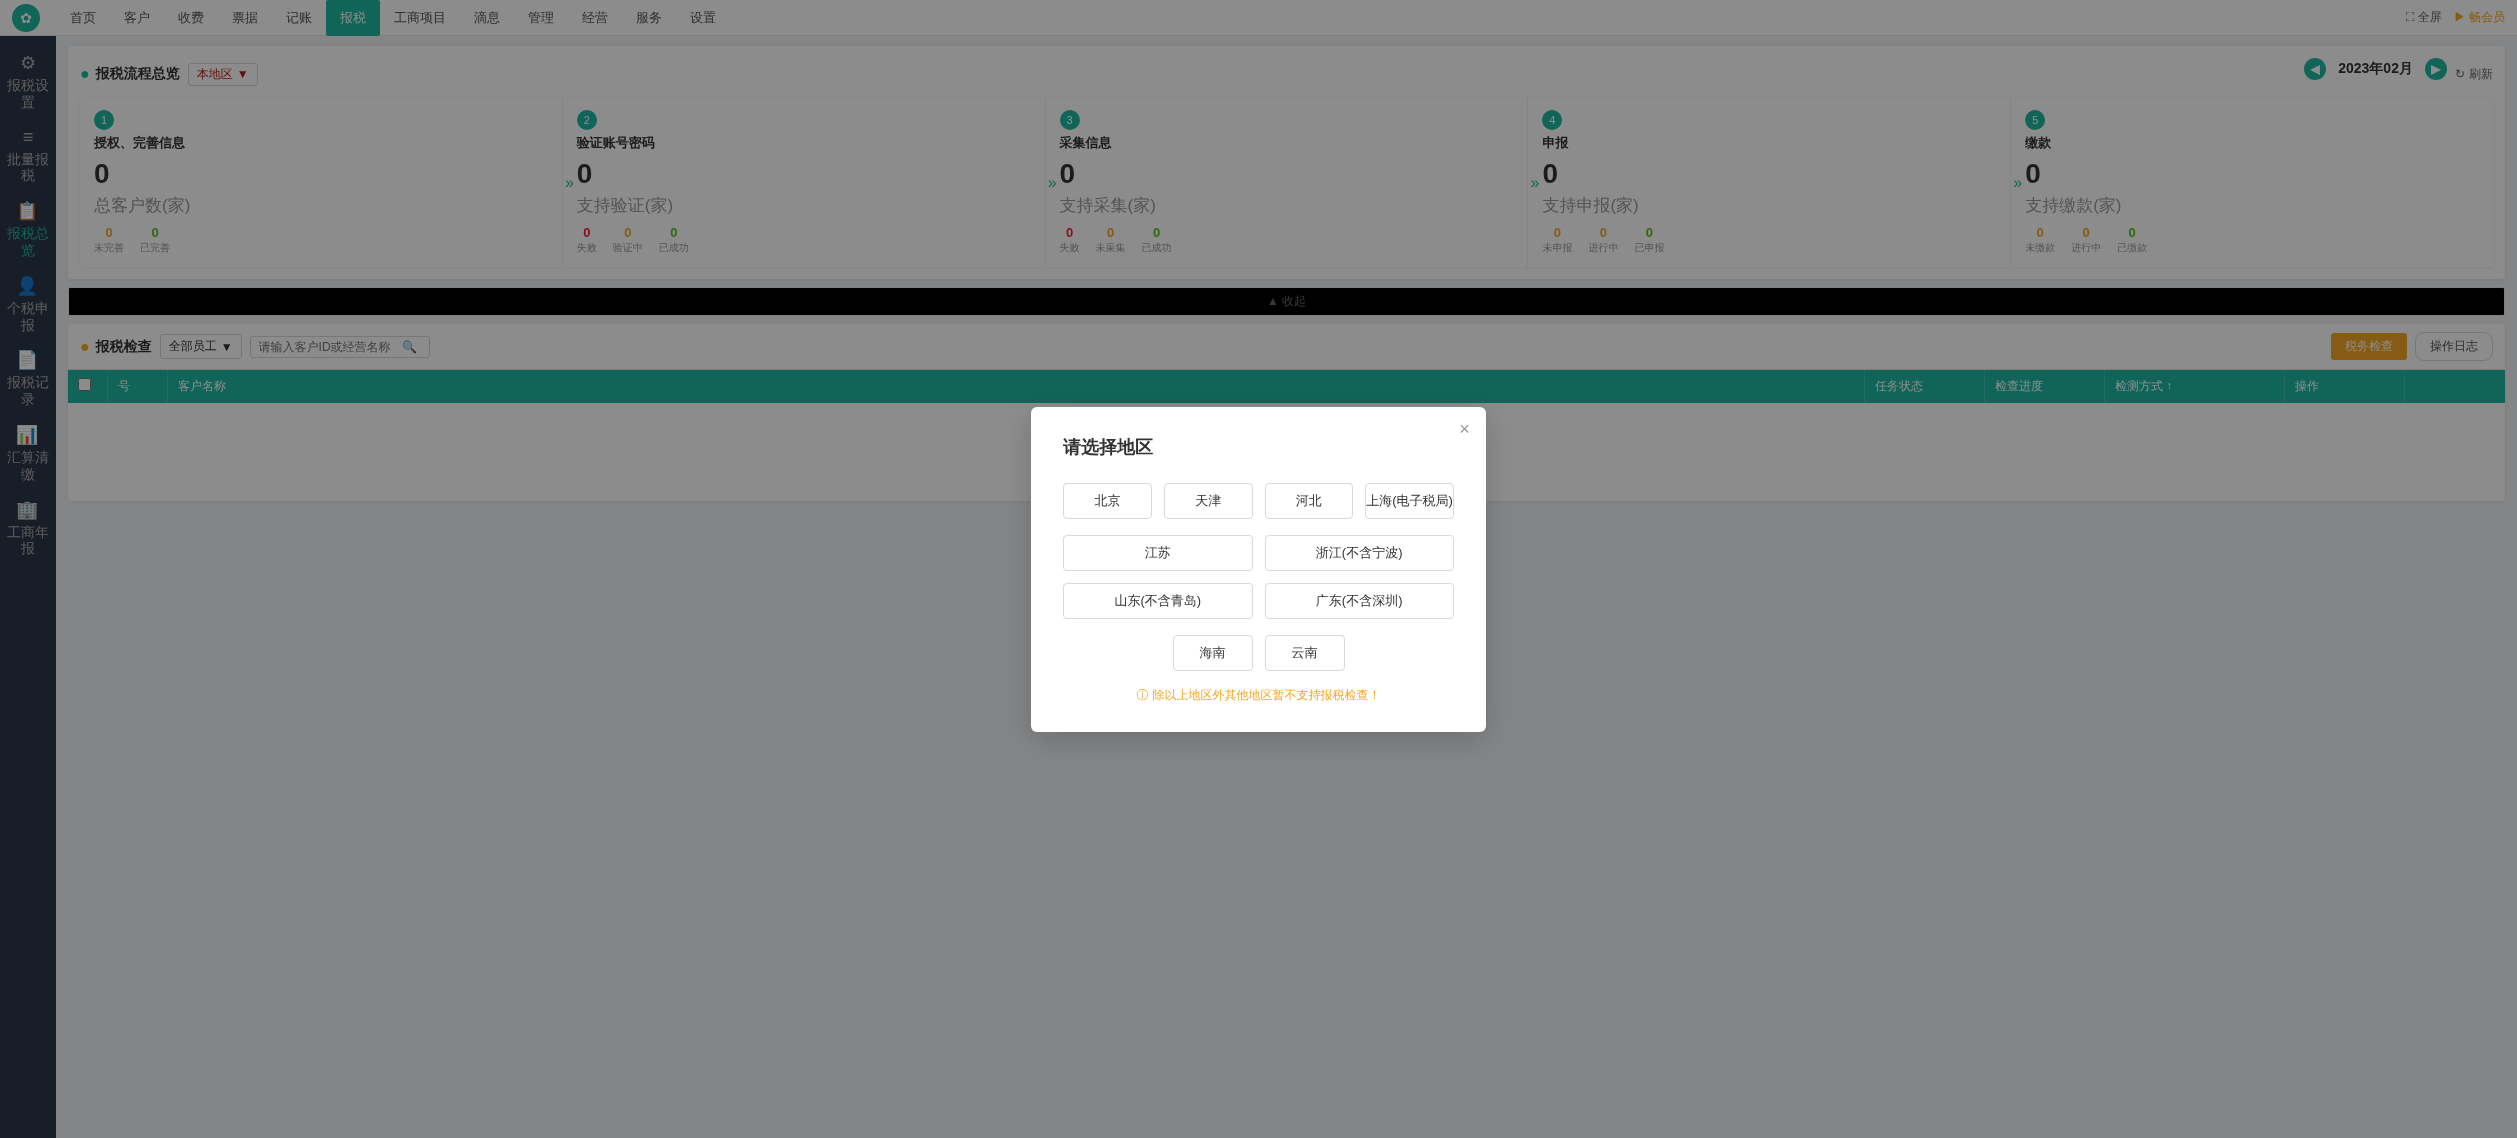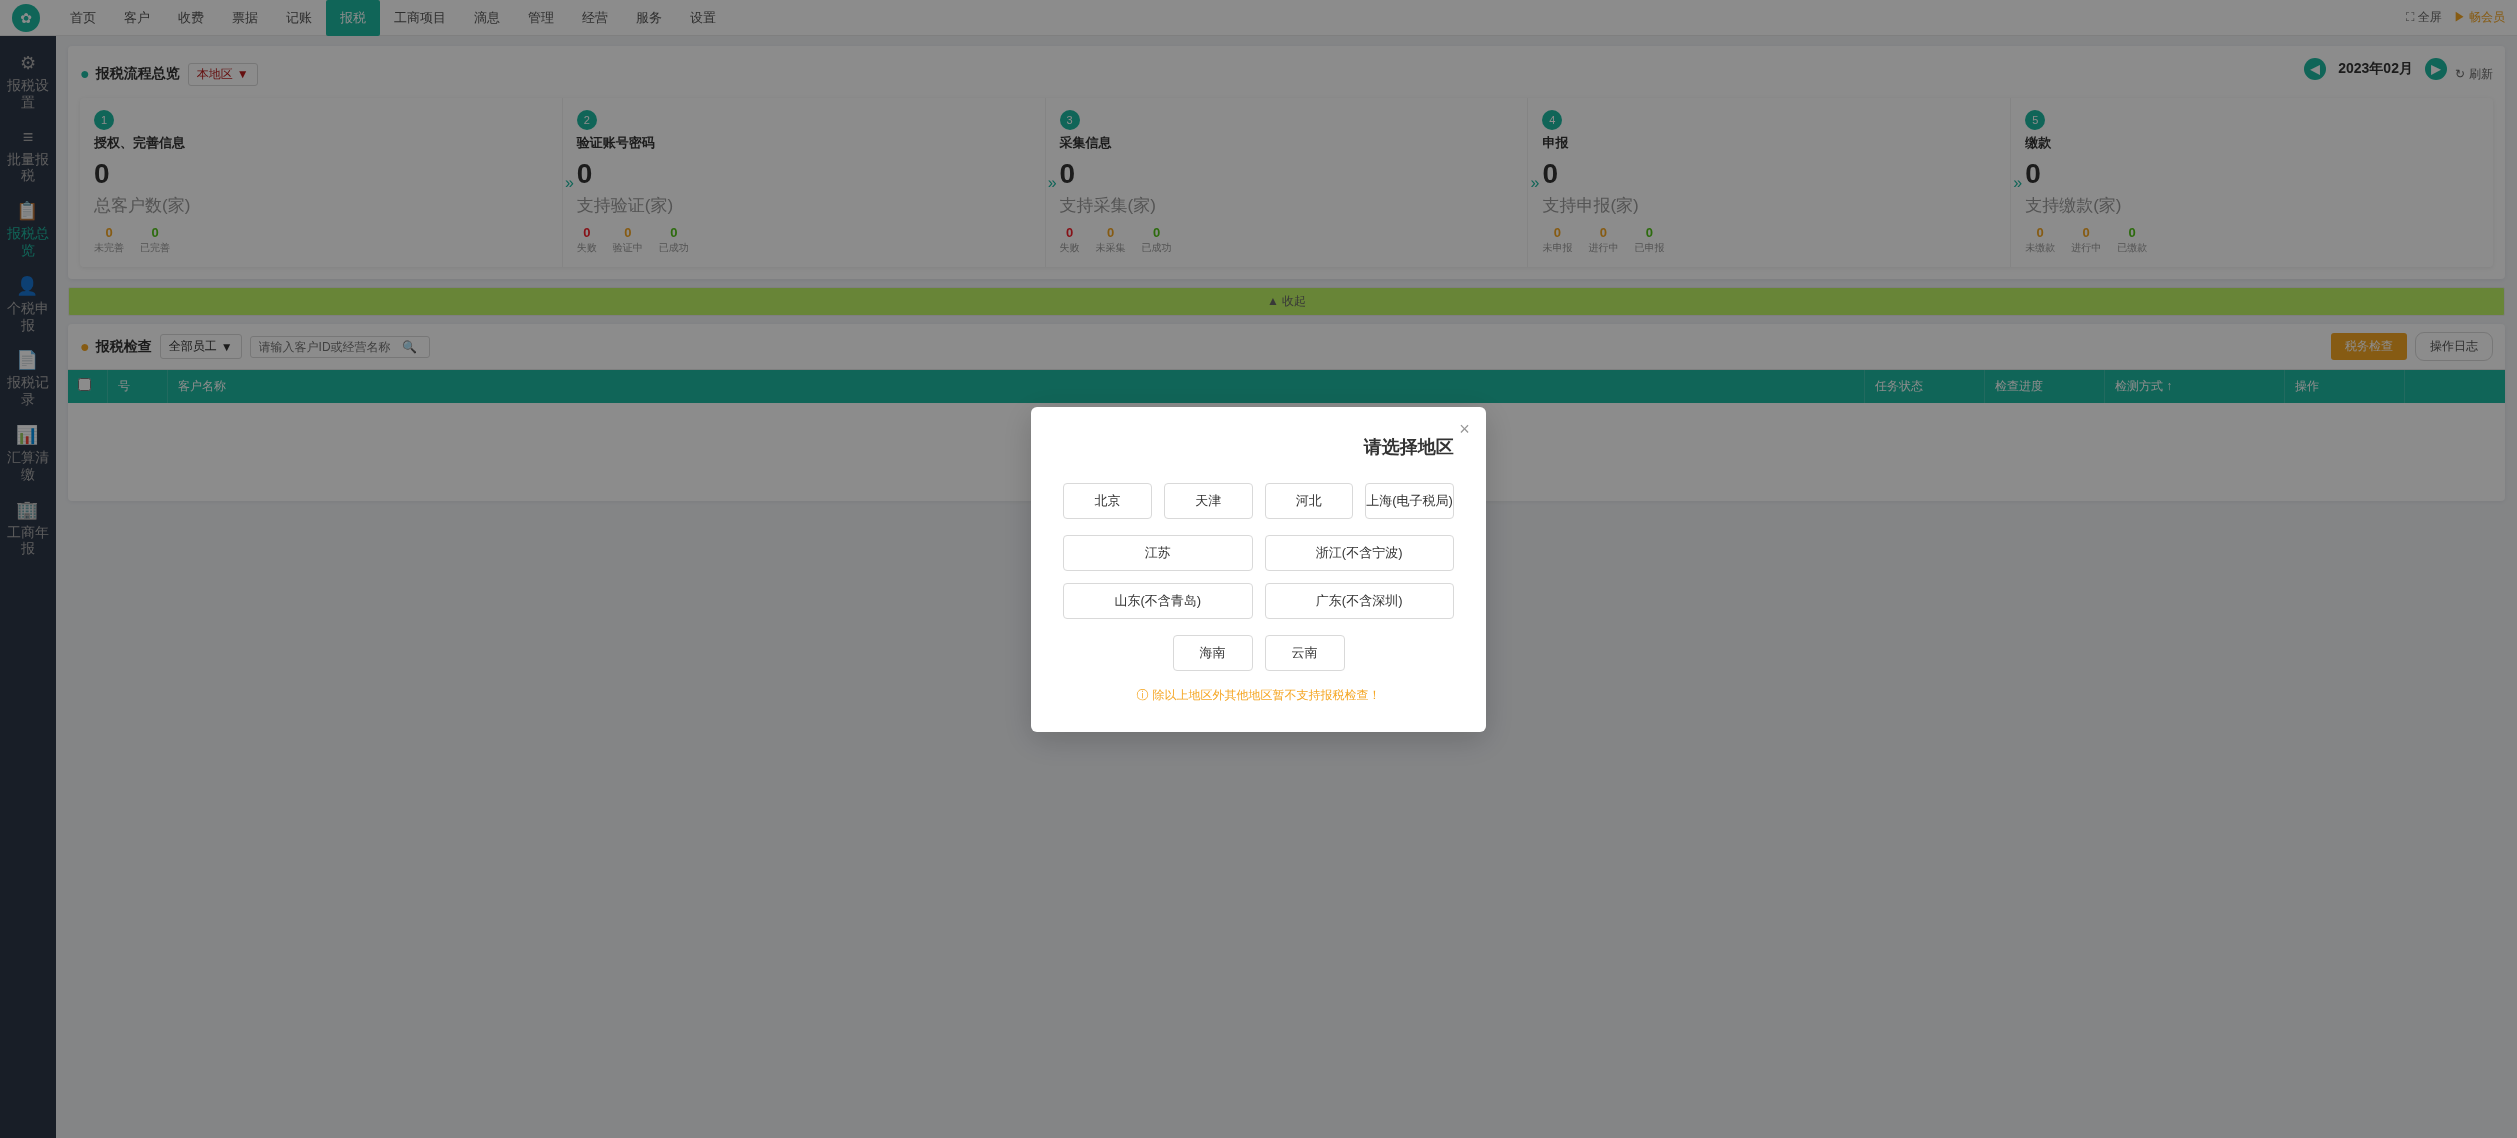--- a/index.html
+++ b/index.html
@@ -117,21 +117,21 @@
       position: absolute; right: -12px; top: 50%; transform: translateY(-50%);
       color: #1eb8a0; font-size: 16px; z-index: 2;
     }
 
     .refresh-btn {
       font-size: 12px; color: #666; cursor: pointer; display: flex; align-items: center; gap: 4px;
     }
 
     
     .collapse-bar {
-      background: #bef264; border: 1px solid #e8e8e8; border-radius: 2px;
+      background: #000000; border: 1px solid #e8e8e8; border-radius: 2px;
       text-align: center; padding: 5px; cursor: pointer; font-size: 12px; color: #666;
       margin: 8px 0;
     }
     .tax-table-wrap {
       background: #fff; border-radius: 4px; overflow: hidden;
       box-shadow: 0 1px 4px rgba(0,0,0,0.06);
     }
     .table-toolbar {
       display: flex; align-items: center; gap: 8px; padding: 8px 12px;
       border-bottom: 1px solid #e8e8e8;
@@ -181,21 +181,21 @@
     .modal {
       background: #fff; border-radius: 6px; padding: 28px 32px;
       min-width: 440px; max-width: 500px; position: relative;
       box-shadow: 0 8px 32px rgba(0,0,0,0.18);
     }
     .modal-close {
       position: absolute; top: 12px; right: 16px;
       font-size: 18px; color: #999; cursor: pointer;
     }
     .modal-title {
-      text-align: right; font-size: 18px; font-weight: bold; color: #333;
+      text-align: left; font-size: 18px; font-weight: bold; color: #333;
       margin-bottom: 24px;
     }
     .modal-region-grid {
       display: grid; grid-template-columns: repeat(4, 1fr); gap: 12px;
       margin-bottom: 16px;
     }
     .modal-region-grid-2 {
       display: grid; grid-template-columns: repeat(2, 1fr); gap: 12px;
       margin-bottom: 16px;
     }

